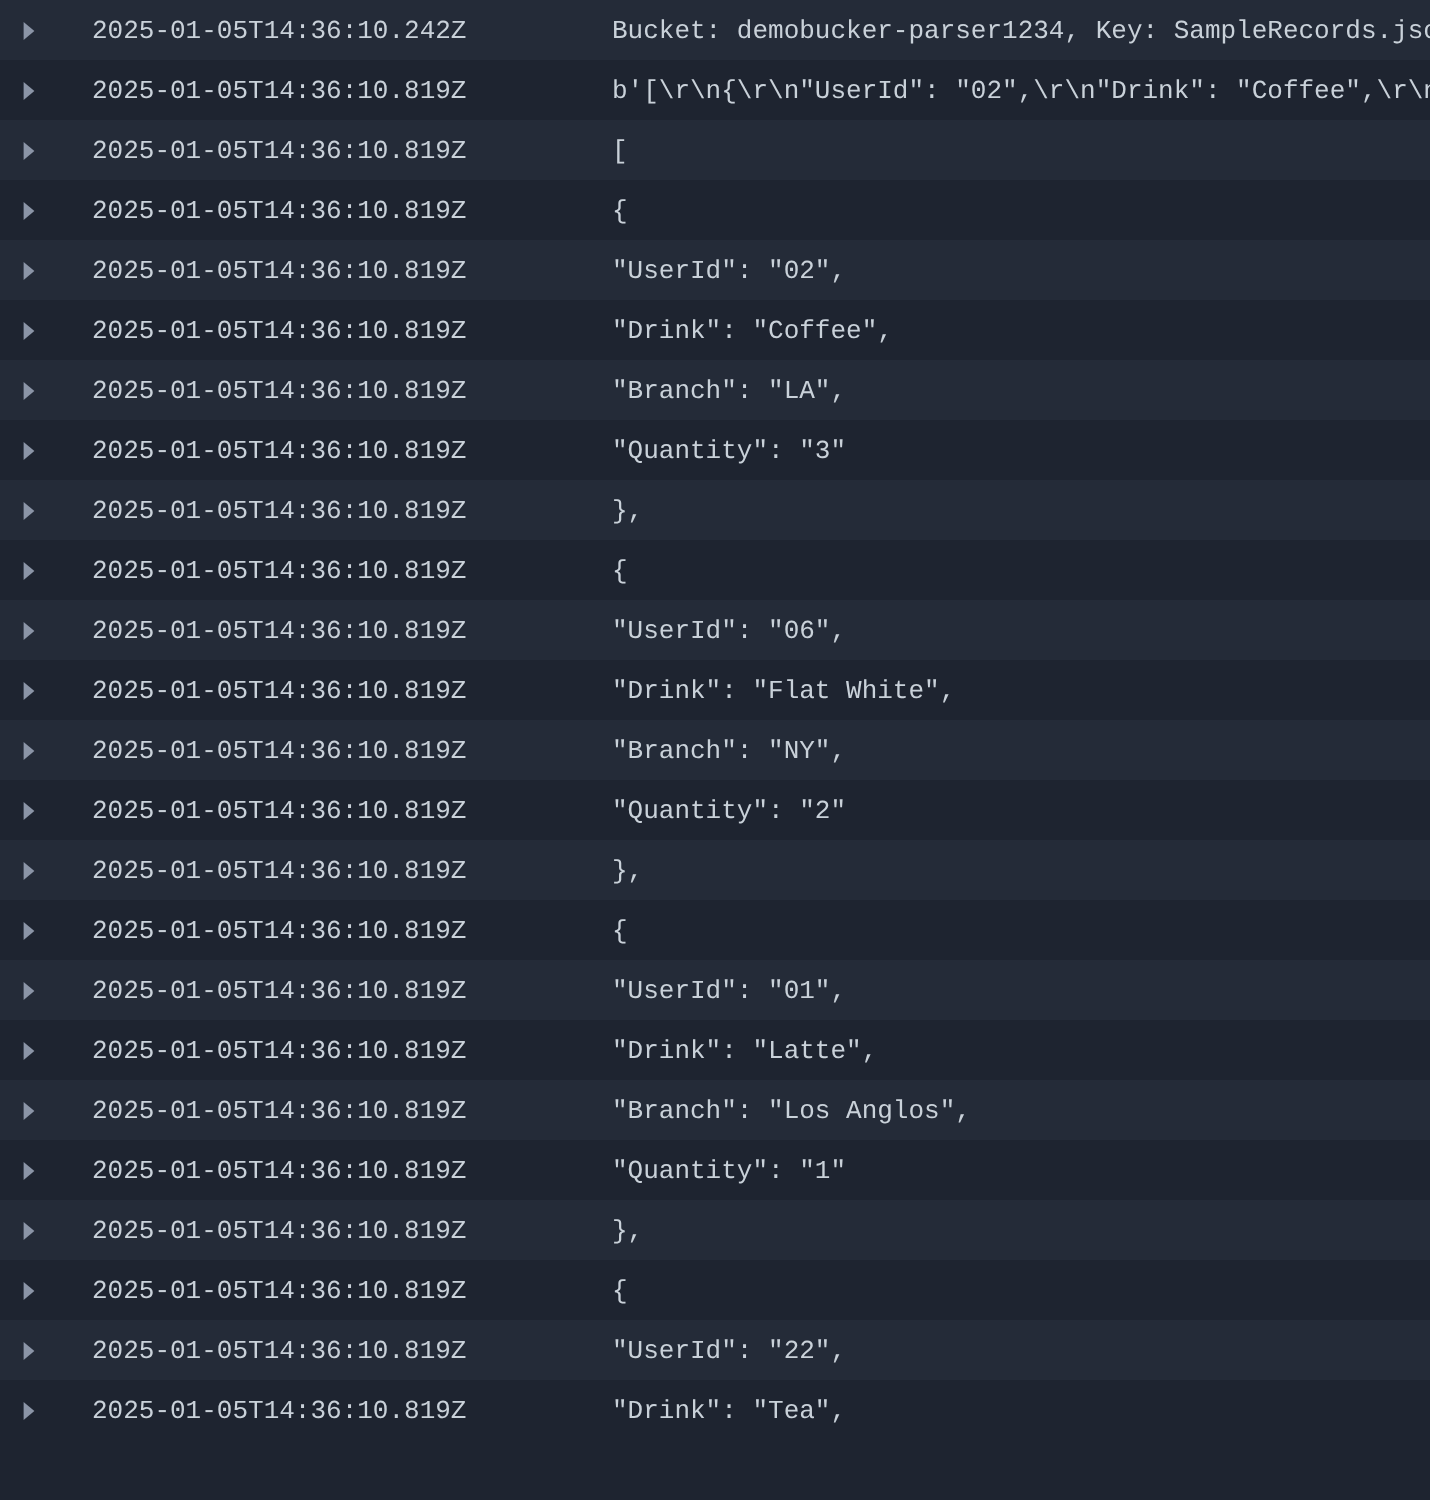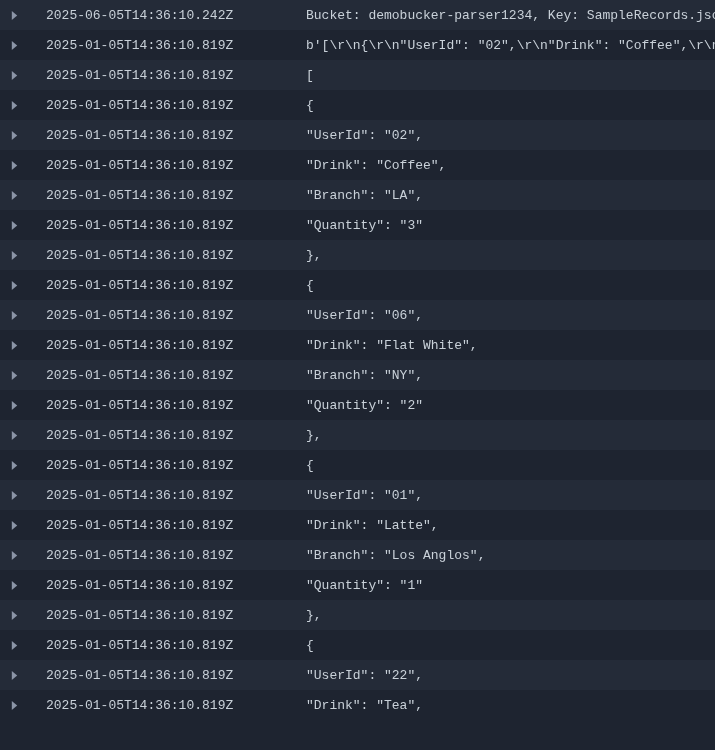--- a/index.html
+++ b/index.html
@@ -63,21 +63,21 @@
 </head>
 <body>
 
 <div class="log-container">
     <div class="log-row">
       <div class="expand-icon">
         <svg viewBox="0 0 10 10" fill="currentColor">
           <path d="M2 0 L8 5 L2 10 Z"></path>
         </svg>
       </div>
-      <div class="timestamp">2025-06-05T14:36:10.242Z</div>
+      <div class="timestamp">2025-01-05T14:36:10.242Z</div>
       <div class="message">Bucket: demobucker-parser1234, Key: SampleRecords.json</div>
     </div>
     <div class="log-row">
       <div class="expand-icon">
         <svg viewBox="0 0 10 10" fill="currentColor">
           <path d="M2 0 L8 5 L2 10 Z"></path>
         </svg>
       </div>
       <div class="timestamp">2025-01-05T14:36:10.819Z</div>
       <div class="message">b'[\r\n{\r\n"UserId": "02",\r\n"Drink": "Coffee",\r\n"Branch"</div>

